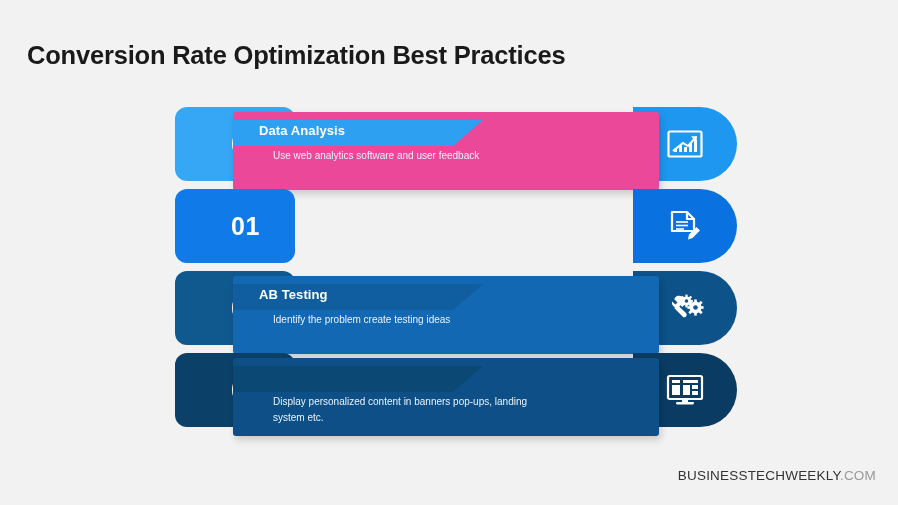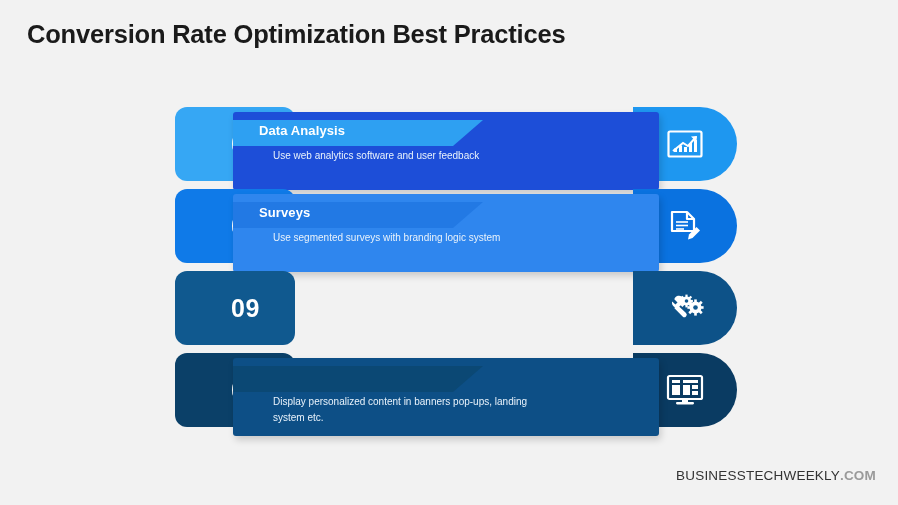--- a/index.html
+++ b/index.html
@@ -7,21 +7,21 @@
   body {
     background:#f2f2f2;
     font-family:"Liberation Sans", sans-serif;
     position:relative;
     overflow:hidden;
   }
 
   
   .page-title{
     position:absolute;
-    left:27px; top:20px;
+    left:27px; top:41px;
     font-size:25.5px;
     font-weight:bold;
     color:#1a1a1a;
     letter-spacing:-0.2px;
     white-space:nowrap;
   }
 
   
   .rows{
     position:absolute;
@@ -102,21 +102,21 @@
 
   
   .footer-logo{
     position:absolute;
     right:22px; bottom:22px;
     font-size:13.5px;
     letter-spacing:0.2px;
     white-space:nowrap;
   }
   .logo-main{ font-weight:normal; color:#333333; }
-  .logo-tld{ font-weight:bold; color:#9a9a9a; }
+  .logo-tld{ font-weight:normal; color:#9a9a9a; }
 </style>
 </head>
 <body style="background: rgb(242, 242, 242);">
 
 <div class="page-title" style="color: rgb(26, 26, 26);">Conversion Rate Optimization Best Practices</div>
 
 <div class="rows">
 
   <div class="row">
     <div class="num-badge" style="background: rgb(54, 167, 244);">
@@ -129,21 +129,21 @@
           <path d="M6 22 L16 14 L21 17 L29 8" fill="none" stroke="#ffffff" stroke-width="2"></path>
           <path d="M24 7.5 L30 7 L29.4 13 Z" fill="#ffffff"></path>
           <rect x="7" y="19.5" width="3" height="3.5" fill="#ffffff"></rect>
           <rect x="12" y="16.5" width="3" height="6.5" fill="#ffffff"></rect>
           <rect x="17" y="18" width="3" height="5" fill="#ffffff"></rect>
           <rect x="22" y="14" width="3" height="9" fill="#ffffff"></rect>
           <rect x="27" y="11" width="3" height="12" fill="#ffffff"></rect>
         </svg>
       </span>
     </div>
-    <div class="panel" style="background: #1d4ed8;">
+    <div class="panel" style="background: #ec4899;">
       <div class="ribbon" style="background: rgb(46, 160, 242);"></div>
       <div class="item-title">Data Analysis</div>
       <div class="item-desc">Use web analytics  software and user feedback</div>
     </div>
   </div>
 
   <div class="row">
     <div class="num-badge" style="background: rgb(15, 122, 232);">
       <span class="num-text">01</span>
     </div>
@@ -151,25 +151,20 @@
       <span>
         <svg width="34" height="34" viewBox="0 0 34 34">
           <path d="M4 3 h15 l7 7 v12 h-22 z" fill="none" stroke="#ffffff" stroke-width="2.2" stroke-linejoin="round"></path>
           <path d="M19 3 v7 h7" fill="none" stroke="#ffffff" stroke-width="2.2" stroke-linejoin="round"></path>
           <line x1="8" y1="13" x2="20" y2="13" stroke="#ffffff" stroke-width="1.6"></line>
           <line x1="8" y1="16.5" x2="20" y2="16.5" stroke="#ffffff" stroke-width="1.6"></line>
           <line x1="8" y1="20" x2="16" y2="20" stroke="#ffffff" stroke-width="1.6"></line>
           <path d="M21 25.5 L28.5 18 L32 21.5 L24.5 29 L20 30.5 Z" fill="#ffffff"></path>
         </svg>
       </span>
-    </div>
-    <div class="panel" style="background: rgb(47, 134, 238);">
-      <div class="ribbon" style="background: rgb(34, 121, 228);"></div>
-      <div class="item-title">Surveys</div>
-      <div class="item-desc">Use segmented surveys with branding logic system</div>
     </div>
   </div>
 
   <div class="row">
     <div class="num-badge" style="background: rgb(16, 89, 143);">
       <span class="num-text">09</span>
     </div>
     <div class="icon-cap" style="background: rgb(13, 82, 136);">
       <span>
         <svg width="38" height="32" viewBox="0 0 38 32">
@@ -197,20 +192,25 @@
                 <rect x="34" y="14.2" width="3.6" height="2.6"></rect>
               <rect x="23.2" y="9.2" width="2.6" height="3.6" transform="rotate(-45 24.5 11)"></rect>
               <rect x="33.2" y="18.2" width="2.6" height="3.6" transform="rotate(-45 34.5 20)"></rect>
               <rect x="33.2" y="9.2" width="2.6" height="3.6" transform="rotate(45 34.5 11)"></rect>
               <rect x="23.2" y="18.2" width="2.6" height="3.6" transform="rotate(45 24.5 20)"></rect>
             </g>
           </g>
         </svg>
       </span>
     </div>
+    <div class="panel" style="background: rgb(18, 104, 179);">
+      <div class="ribbon" style="background: rgb(16, 93, 159);"></div>
+      <div class="item-title">AB Testing</div>
+      <div class="item-desc">Identify the problem create testing ideas</div>
+    </div>
   </div>
 
   <div class="row">
     <div class="num-badge" style="background: rgb(11, 64, 104);">
       <span class="num-text">04</span>
     </div>
     <div class="icon-cap" style="background: rgb(10, 59, 98);">
       <span>
         <svg width="38" height="32" viewBox="0 0 38 32">
           <rect x="2" y="2" width="34" height="23" rx="1.6" fill="none" stroke="#ffffff" stroke-width="2.2"></rect>

